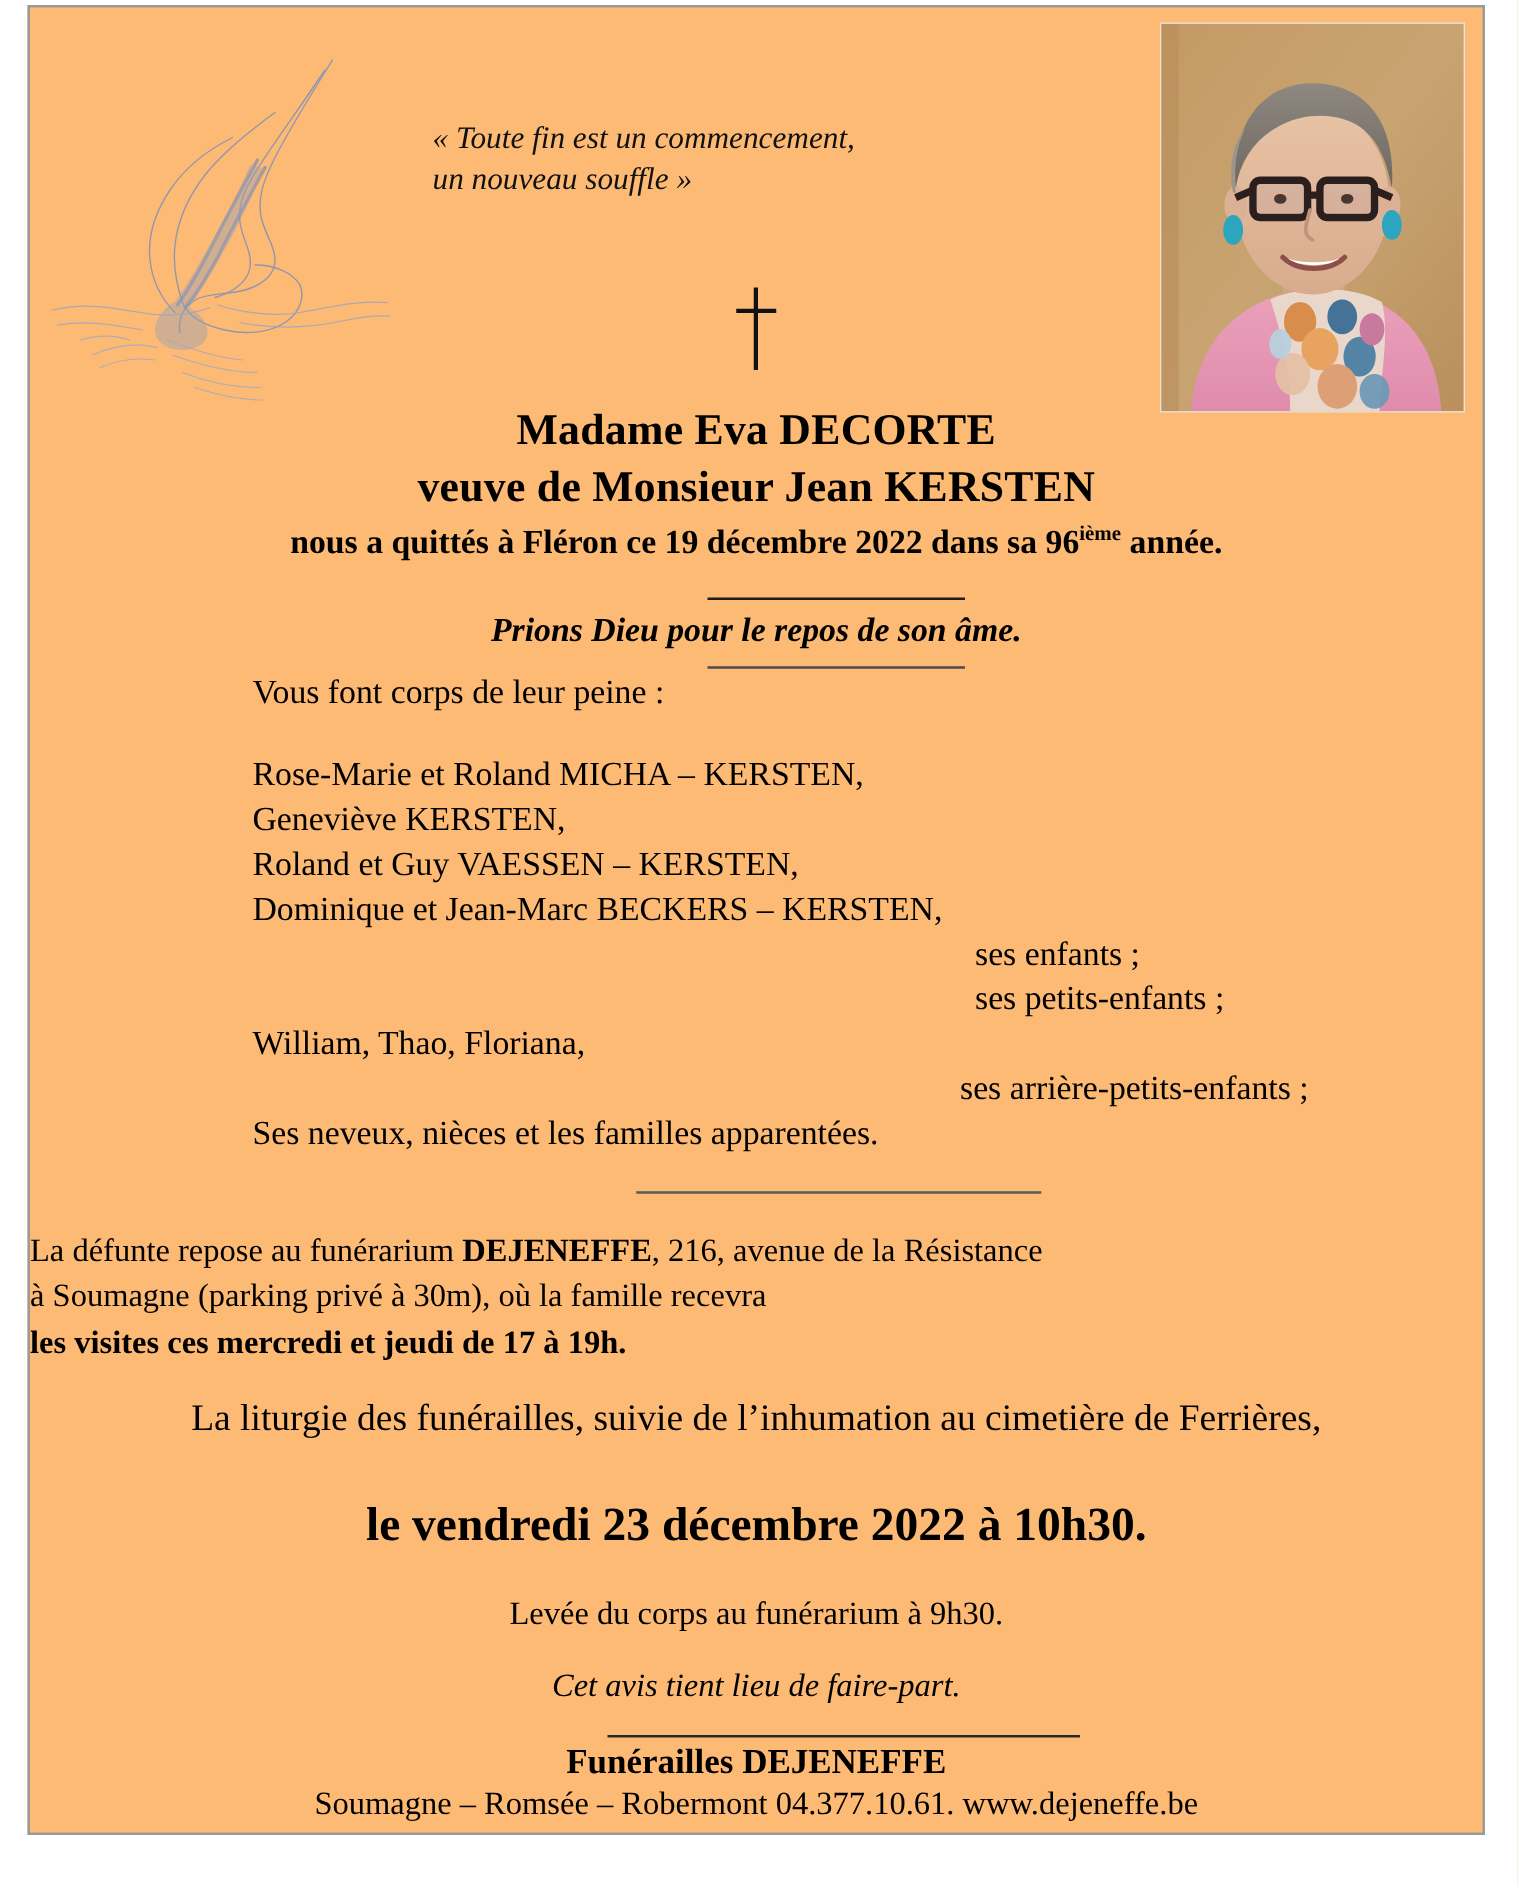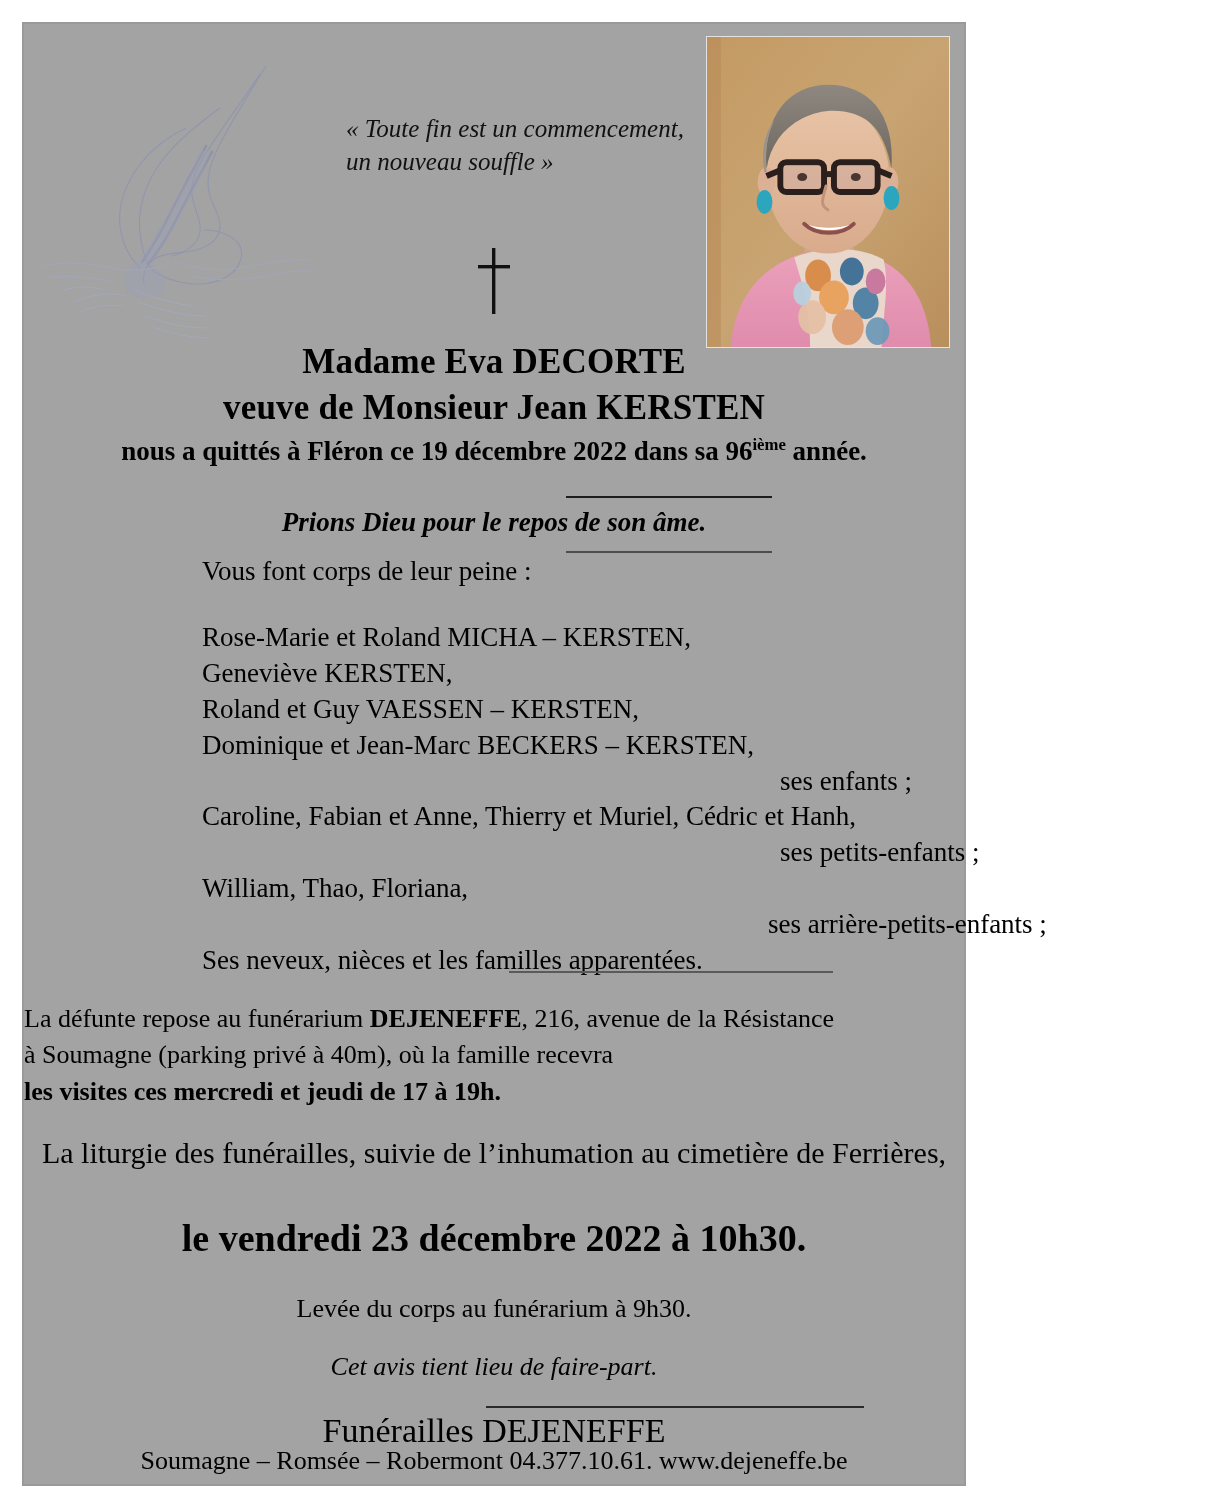--- a/index.html
+++ b/index.html
@@ -14,26 +14,26 @@
     font-family: "Liberation Serif", "DejaVu Serif", serif;
     color: #000000;
     overflow: hidden;
     position: relative;
   }
 
   
   .page-frame {
     position: absolute;
     left: 22px;
-    top: 22px;
-    width: 944px;
+    top: 4px;
+    width: 1166px;
     height: 1464px;
     border: 2px solid #9a9a9a;
     box-sizing: border-box;
-    background: #a3a3a3;
+    background: #fdba74;
   }
 
   .sheet {
     position: absolute;
     left: 0; top: 0;
     width: 100%;
     height: 100%;
   }
 
   
@@ -231,22 +231,22 @@
     top: 1382px;
     width: 378px;
     height: 0;
     border-top: 2px solid #2a2a2a;
   }
   .footer-name {
     position: absolute;
     left: 0; right: 0;
     top: 1388px;
     text-align: center;
-    font-weight: normal;
-    font-size: 34px;
+    font-weight: bold;
+    font-size: 28px;
   }
   .footer-contact {
     position: absolute;
     left: 0; right: 0;
     top: 1422px;
     text-align: center;
     font-size: 26px;
   }
 </style>
 </head>
@@ -396,33 +396,32 @@
     <div class="rule-short-bottom"></div>
 
     <div class="family">
       <div class="family-intro">Vous font corps de leur peine :</div>
       <div class="family-names">
         <span class="nm">Rose-Marie et Roland MICHA – KERSTEN,</span>
         <span class="nm">Geneviève KERSTEN,</span>
         <span class="nm">Roland et Guy VAESSEN – KERSTEN,</span>
         <span class="nm">Dominique et Jean-Marc BECKERS – KERSTEN,</span>
         <span class="relation">ses enfants ;</span>
-        <span class="nm">Caroline, Fabian et Anne, Thierry et Muriel, Cédric et Hanh,</span>
         <span class="relation">ses petits-enfants ;</span>
         <span class="nm">William, Thao, Floriana,</span>
         <span class="relation wide">ses arrière-petits-enfants ;</span>
         <span class="nm">Ses neveux, nièces et les familles apparentées.</span>
       </div>
     </div>
 
     <div class="rule-long"></div>
 
     <div class="funerarium">
       <span>La défunte repose au funérarium </span><b>DEJENEFFE</b><span>, 216, avenue de la Résistance</span>
-      <div>à Soumagne (parking privé à 40m), où la famille recevra</div>
+      <div>à Soumagne (parking privé à 30m), où la famille recevra</div>
       <span class="visits">les visites ces mercredi et jeudi de 17 à 19h.</span>
     </div>
 
     <div class="liturgy">
       <div>La liturgie des funérailles, suivie de l’inhumation au cimetière de Ferrières,</div>
     </div>
 
     <div class="ceremony">le vendredi 23 décembre 2022 à 10h30.</div>
 
     <div class="levee">Levée du corps au funérarium à 9h30.</div>

